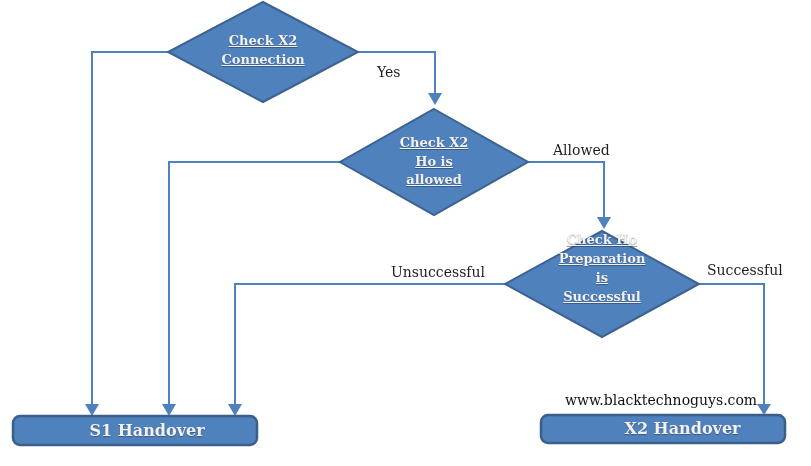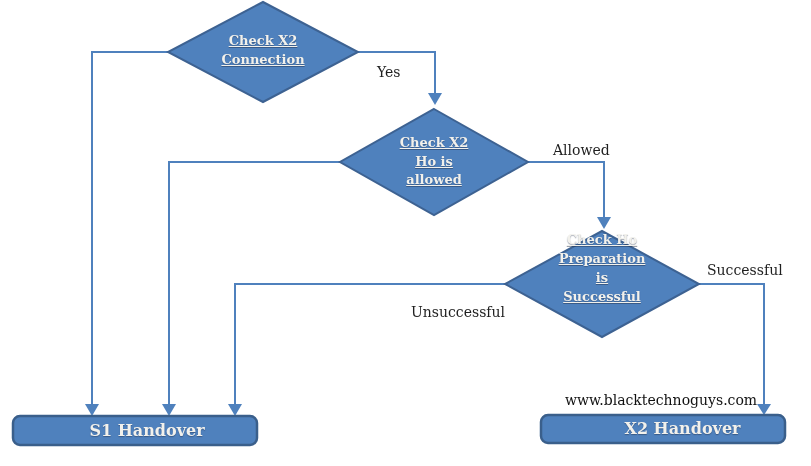--- a/index.html
+++ b/index.html
@@ -108,19 +108,19 @@
   <div class="box-label" style="left:13px; top:416px; width:268px; height:28px;">S1 Handover</div>
 
   <div class="box-label" style="left:541px; top:415px; width:283px; height:27px;">X2 Handover</div>
 
 
   <div class="edge-label" style="left:377px; top:34px;margin-top:29px;">Yes</div>
 
 
   <div class="edge-label" style="left:553px; top:141px;">Allowed</div>
 
-  <div class="edge-label" style="left:411px; top:263px;margin-top:40px;">Unsuccessful</div>
+  <div class="edge-label" style="left:391px; top:263px;">Unsuccessful</div>
 
   <div class="edge-label" style="left:707px; top:261px;">Successful</div>
 
   <div class="watermark" style="left:543px; top:392px;">www.blacktechnoguys.com</div>
 
 </div>
 
 </body></html>

